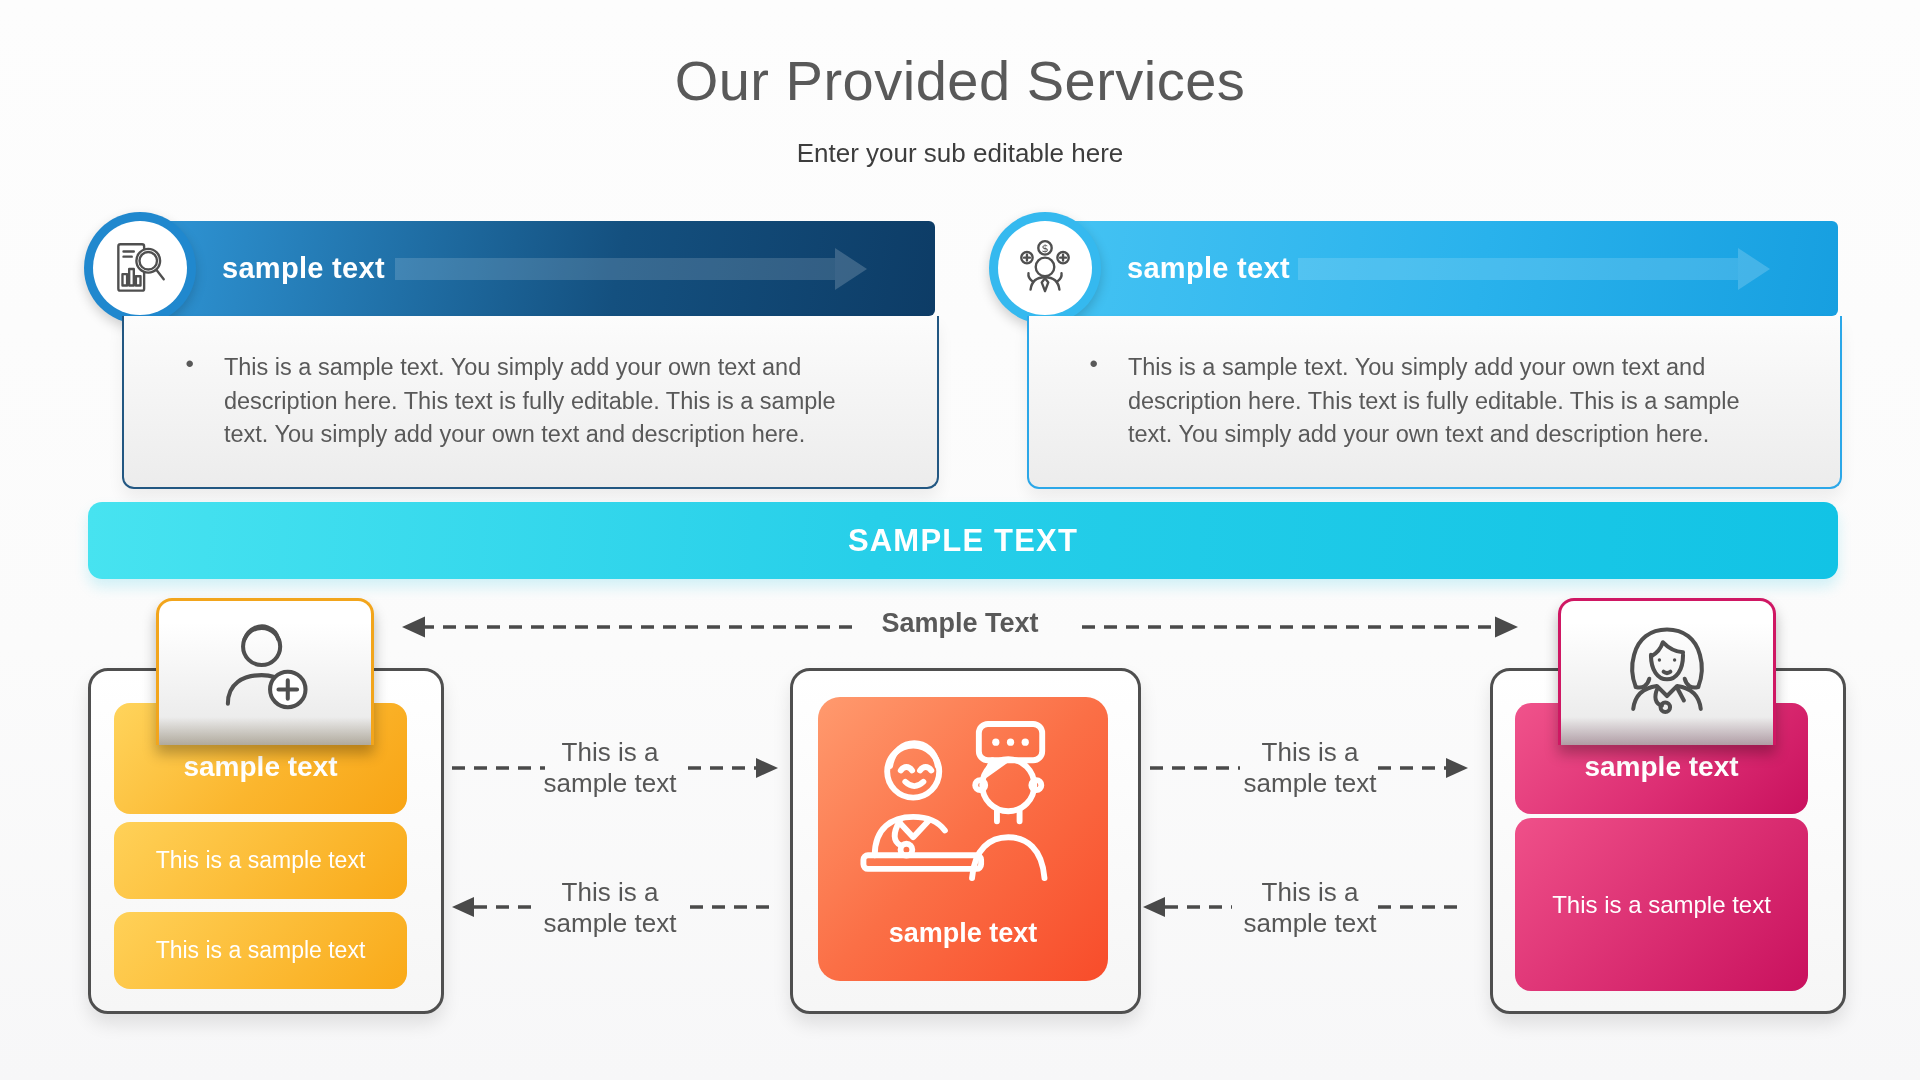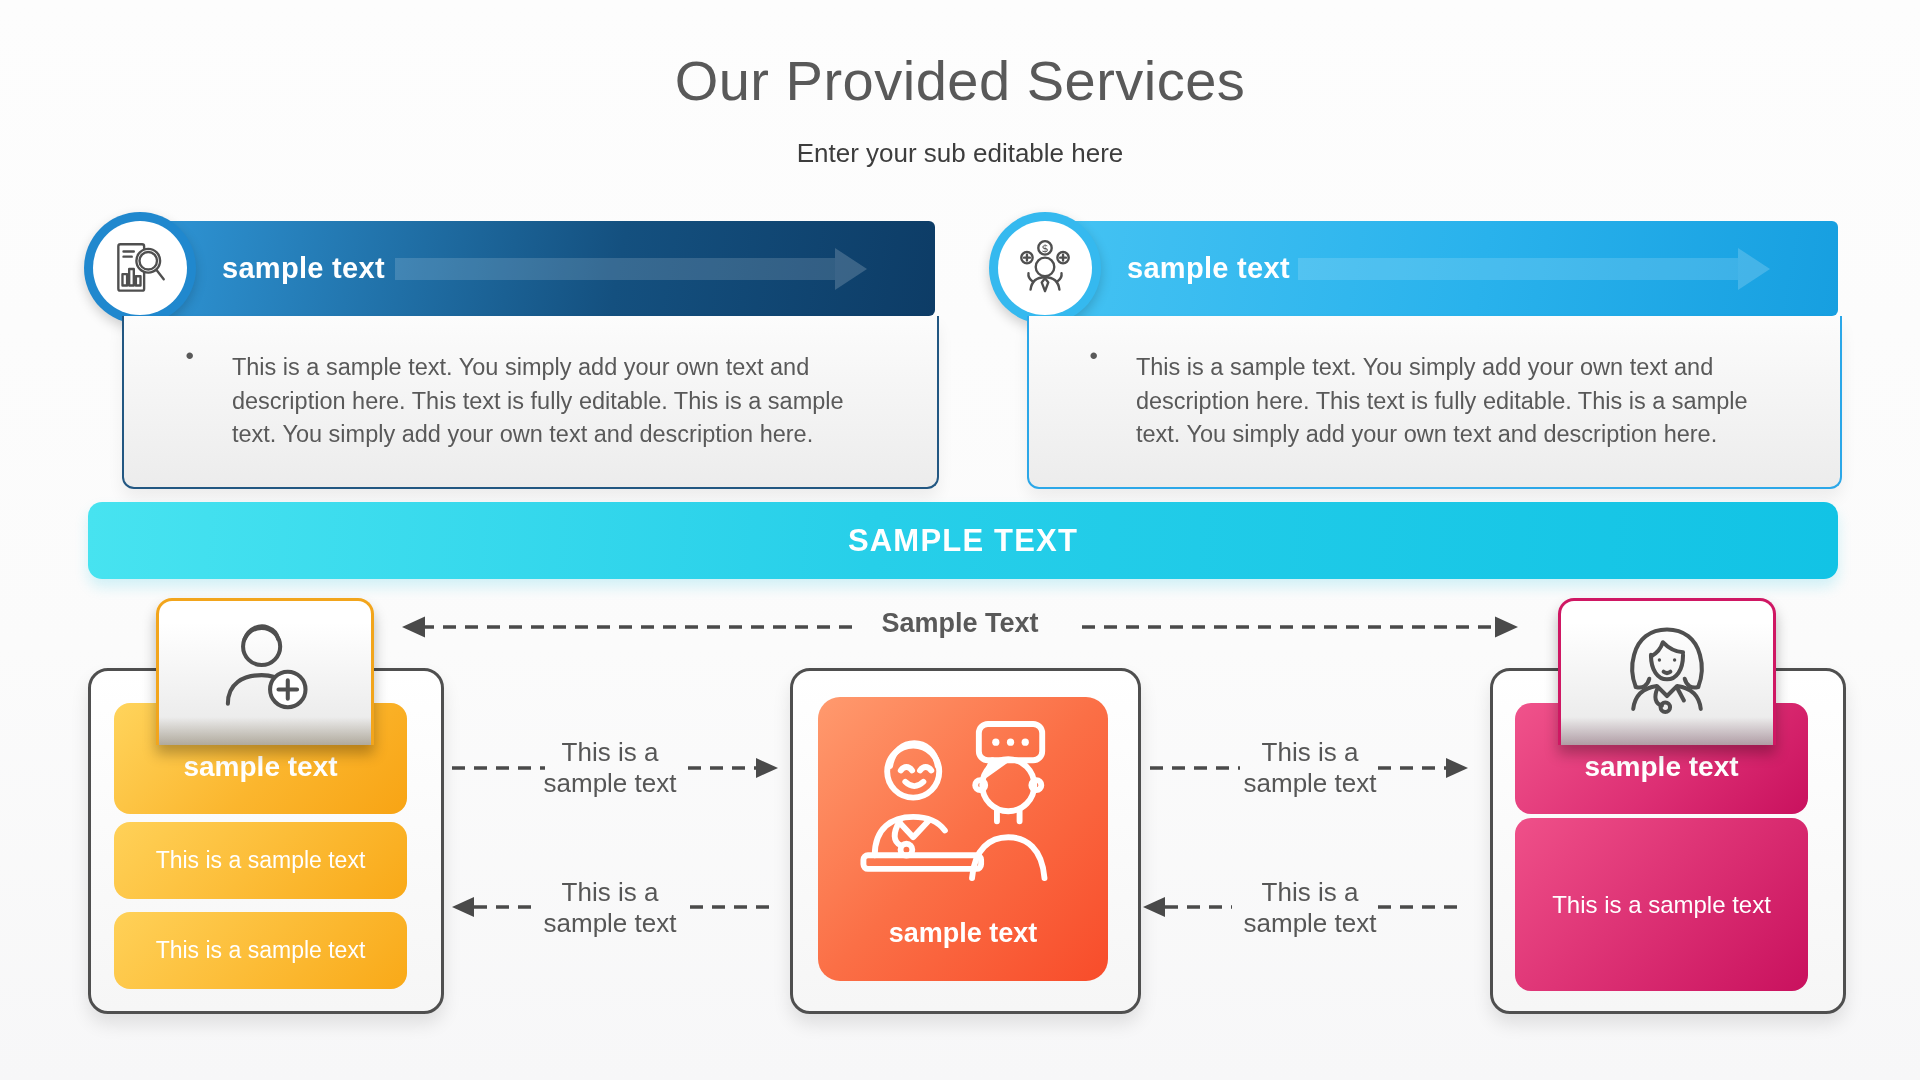--- a/index.html
+++ b/index.html
@@ -30,21 +30,21 @@
   .circle-inner{position:absolute;inset:9px;background:#fff;border-radius:50%;
     display:flex;align-items:center;justify-content:center;}
   
   .descbox{position:absolute;top:316px;height:171px;border-top:none;border-radius:0 0 12px 12px;
     background:linear-gradient(180deg,#fcfcfc 0%,#ececec 100%);box-shadow:0 10px 16px rgba(0,0,0,.06);
     display:flex;align-items:center;}
   .descbox.left{left:122px;width:813px;border:2px solid #225782;border-top:none;}
   .descbox.right{left:1027px;width:811px;border:2px solid #2ba7e8;border-top:none;}
   .desc-body{display:flex;align-items:flex-start;margin:0 auto;width:690px;}
   .bullet{font-size:24px;color:#595959;line-height:1.42;margin-right:26px;}
-  .desc-text{margin:12px;font-size:23.5px;color:#595959;line-height:1.42;width:645px;}
+  .desc-text{margin:4px;font-size:23.5px;color:#595959;line-height:1.42;width:645px;}
   
   .banner{position:absolute;left:88px;top:502px;width:1750px;height:77px;border-radius:14px;
     background:linear-gradient(95deg,#47e3f0 0%,#27cfe9 45%,#12c3e5 100%);
     display:flex;align-items:center;justify-content:center;box-shadow:0 8px 14px rgba(18,195,229,.18);}
   .banner span{font-size:31px;font-weight:bold;color:#fff;letter-spacing:1.2px;}
   
   .diagram-top-label{position:absolute;left:860px;top:608px;width:200px;text-align:center;
     font-size:27px;font-weight:bold;color:#595959;}
   .conn-label{position:absolute;width:150px;text-align:center;font-size:26px;color:#565656;line-height:1.18;}
   .conn-label.c1{left:535px;top:737px;}

